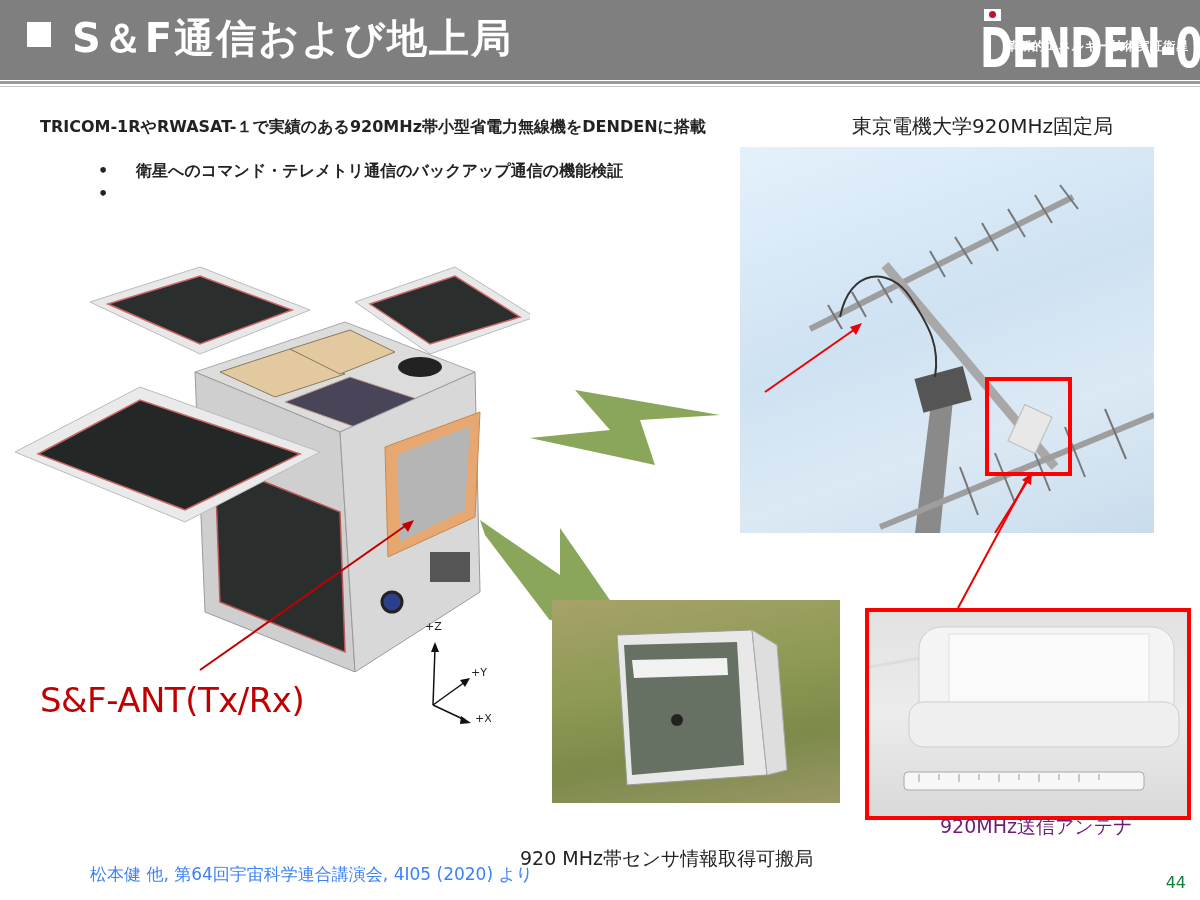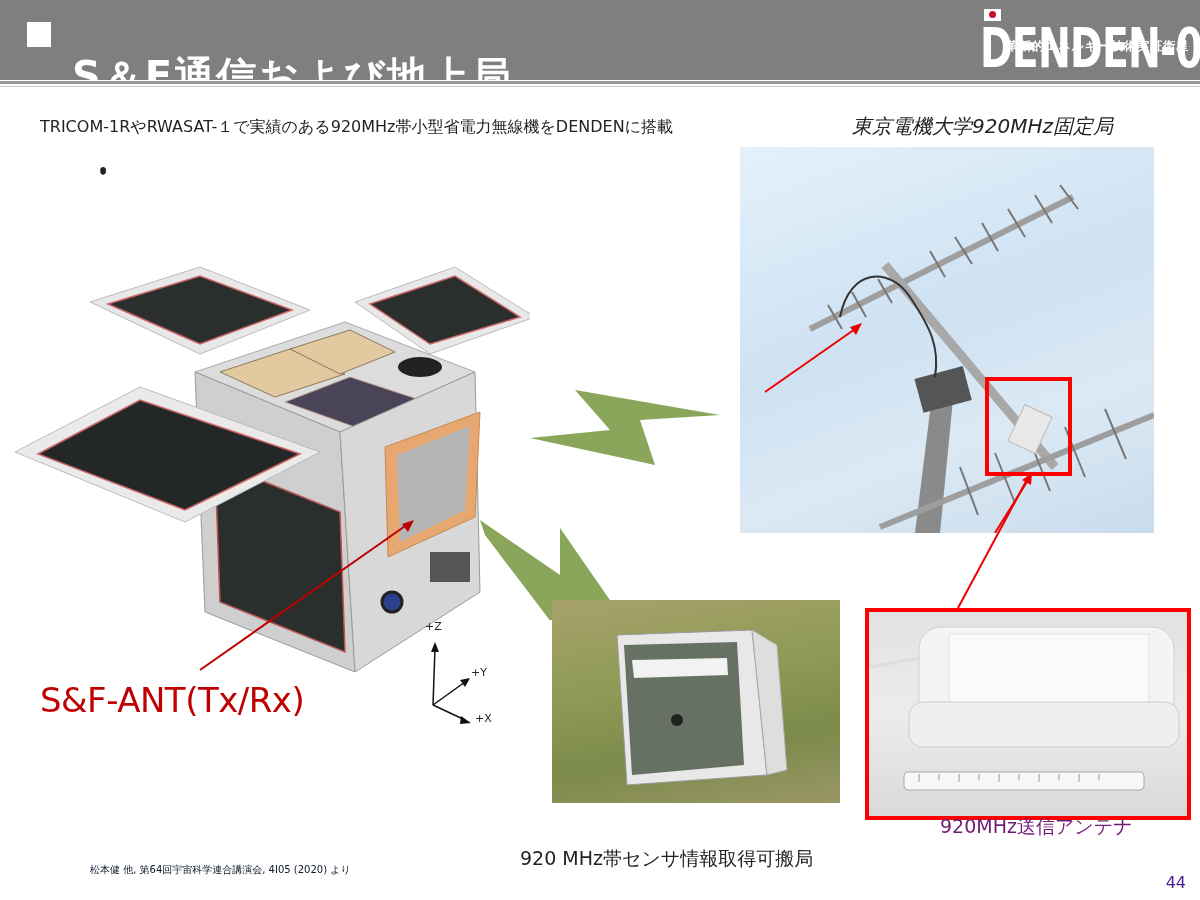--- a/index.html
+++ b/index.html
@@ -3,75 +3,76 @@
 <meta charset="utf-8">
 <style>
   * { box-sizing: border-box; margin: 0; padding: 0; }
   html, body { width: 1200px; height: 900px; background: #ffffff; overflow: hidden; }
   body { position: relative; font-family: "DejaVu Sans", "Liberation Sans", sans-serif; color: #222; }
 
   .header { position: absolute; left: 0; top: 0; width: 1200px; height: 80px; background: #7f7f7f; }
   .header-rule { position: absolute; left: 0; top: 81px; width: 1200px; height: 3px; background: #9a9a9a; }
   .header-rule2 { position: absolute; left: 0; top: 86px; width: 1200px; height: 1px; background: #c8c8c8; }
   .title-bullet { position: absolute; left: 27px; top: 22px; width: 24px; height: 25px; background: #fff; }
-  .title { position: absolute; left: 72px; top: 12px; font-size: 40px; color: #fff; font-weight: bold; letter-spacing: 2px; line-height: 52px; margin-top: 38px; }
+  .title { position: absolute; left: 72px; top: 12px; font-size: 40px; color: #fff; font-weight: bold; letter-spacing: 2px; line-height: 52px; }
 
   .brand { position: absolute; right: 14px; top: 4px; width: 210px; height: 72px; }
   .brand-flag { position: absolute; left: 8px; top: 5px; width: 17px; height: 12px; background: #fff; }
   .brand-flag::after { content: ""; position: absolute; left: 5px; top: 2px; width: 7px; height: 7px; border-radius: 50%; background: #c8102e; }
   .brand-sub { position: absolute; left: 30px; top: 2px; font-size: 12px; color: #fff; font-weight: bold; letter-spacing: 1px; white-space: nowrap; margin-top: 32px; }
   .brand-logo { position: absolute; left: 4px; top: 12px; font-family: "DejaVu Sans Condensed", "DejaVu Sans", sans-serif; font-size: 56px; font-weight: bold; color: #fff; letter-spacing: -1px; transform: scaleX(0.78); transform-origin: left top; white-space: nowrap; line-height: 64px; }
 
-  .intro { position: absolute; left: 40px; top: 116px; width: 680px; font-size: 16px; font-weight: normal; line-height: 21px; color: #222; }
+  .intro { position: absolute; left: 40px; top: 116px; width: 680px; font-size: 16px; font-weight: bold; line-height: 21px; color: #222; }
   .bullets { position: absolute; left: 94px; top: 160px; width: 620px; }
   .bullet { position: relative; padding-left: 42px; font-size: 16px; font-weight: bold; line-height: 21px; color: #222; margin-bottom: 2px; }
   .bullet-dot { position: absolute; left: 4px; top: 0; }
 
-  .station-caption { position: absolute; left: 852px; top: 113px; font-size: 20px; color: #222; white-space: nowrap; font-style: italic; }
+  .station-caption { position: absolute; left: 852px; top: 113px; font-size: 20px; color: #222; white-space: nowrap; }
 
   .sky-photo { position: absolute; left: 740px; top: 147px; width: 414px; height: 386px; background: linear-gradient(160deg, #e3f1fb 0%, #cfe2f2 45%, #dbe9f4 70%, #c9dcec 100%); overflow: hidden; }
   .sky-photo svg { position: absolute; left: 0; top: 0; }
   .rx-label { position: absolute; left: 14px; top: 250px; font-size: 19px; line-height: 27px; color: #222; }
 
   .sat { position: absolute; left: 10px; top: 262px; width: 520px; height: 410px; }
   .sf-ant-label { position: absolute; left: 40px; top: 680px; font-size: 34px; font-weight: normal; color: #c00000; letter-spacing: -0.5px; white-space: nowrap; }
   .axes { position: absolute; left: 415px; top: 620px; width: 80px; height: 110px; }
 
   .bolts { position: absolute; left: 480px; top: 360px; width: 260px; height: 260px; }
 
   .field-photo { position: absolute; left: 552px; top: 600px; width: 288px; height: 203px; background: linear-gradient(170deg, #a7a26a 0%, #8e9a55 40%, #7c8a4a 70%, #9a9766 100%); overflow: hidden; }
   .field-caption { position: absolute; left: 520px; top: 814px; font-size: 19px; color: #222; white-space: nowrap; margin-top: 32px; }
 
   .tx-photo { position: absolute; left: 865px; top: 608px; width: 326px; height: 212px; border: 4px solid #ff0000; background: linear-gradient(180deg, #e2e2e2 0%, #ececec 50%, #d9d9d9 100%); overflow: hidden; }
   .tx-caption { position: absolute; left: 940px; top: 814px; font-size: 19px; color: #701a75; white-space: nowrap; }
 
   .connectors { position: absolute; left: 0; top: 0; width: 1200px; height: 900px; pointer-events: none; }
 
-  .footer-ref { position: absolute; left: 90px; top: 863px; font-size: 10px; color: #0f172a; white-space: nowrap; }
-  .page-num { position: absolute; right: 14px; top: 873px; font-size: 16px; color: #4c1d95; }
+  .footer-ref { position: absolute; left: 90px; top: 863px; font-size: 17px; color: #3b82f6; white-space: nowrap; }
+  .page-num { position: absolute; right: 14px; top: 873px; font-size: 16px; color: #15803d; }
 </style>
 </head>
 <body>
 
 <div class="header">
   <div class="title-bullet"></div>
   <div class="title">S＆F通信および地上局</div>
   <div class="brand">
     <div class="brand-flag"></div>
     <div class="brand-sub">革新的エネルギー技術実証衛星</div>
     <div class="brand-logo">DENDEN-01</div>
   </div>
 </div>
 <div class="header-rule"></div>
 <div class="header-rule2"></div>
 
 <div class="intro">TRICOM-1RやRWASAT-１で実績のある920MHz帯小型省電力無線機をDENDENに搭載</div>
 <div class="bullets">
   <div class="bullet">
     <span class="bullet-dot">•</span>
+    <span>衛星へのコマンド・テレメトリ通信のバックアップ通信の機能検証</span>
   </div>
   <div class="bullet">
     <span class="bullet-dot">•</span>
   </div>
 </div>
 
 <div class="station-caption">東京電機大学920MHz固定局</div>
 <div class="sky-photo">
   <svg width="414" height="386" viewBox="0 0 414 386">
 

